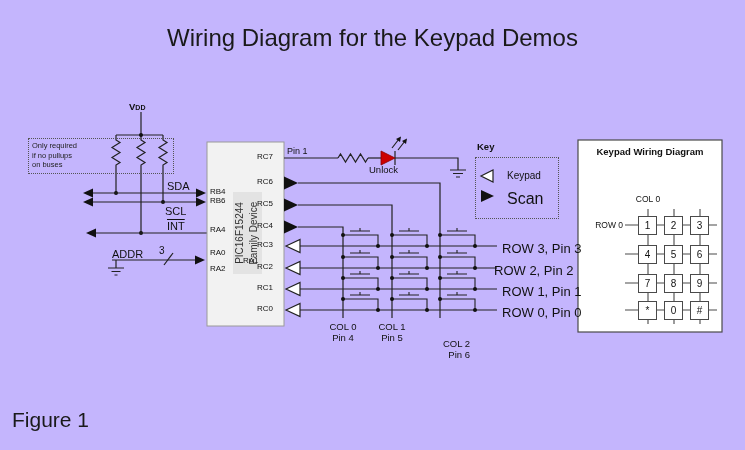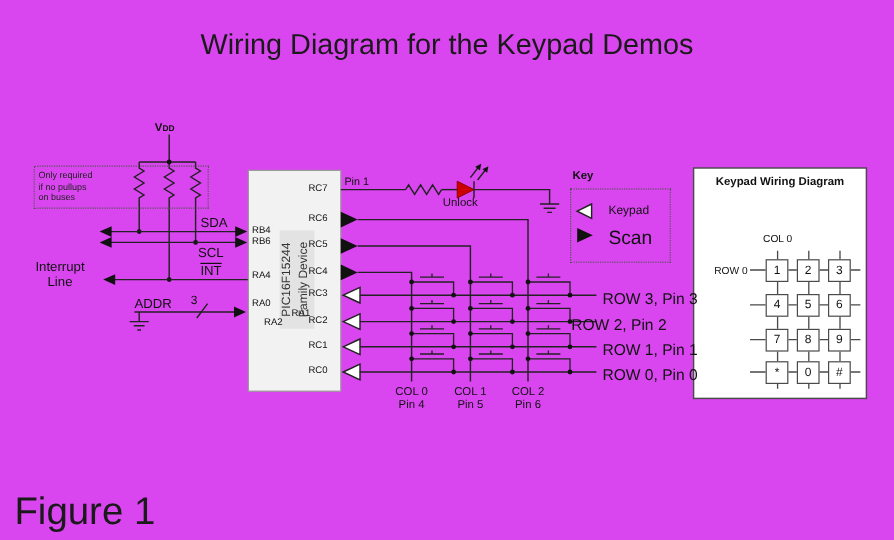--- a/index.html
+++ b/index.html
@@ -1,22 +1,22 @@
 <!DOCTYPE html>
 <html><head>
 <meta charset="utf-8">
 <style>
   html,body{margin:0;padding:0;background:#fff;}
   #canvas{
-    position:relative;width:745px;height:450px;background:#d946ef;
+    position:relative;width:745px;height:450px;background:#c4b5fd;
     font-family:"Liberation Sans",sans-serif;color:#111;overflow:hidden;
   }
   .abs{position:absolute;}
   #title{left:0;right:0;top:24px;text-align:center;font-size:24px;color:#1a1a1a;}
-  #figure-caption{left:12px;top:408px;font-size:32px;color:#1a1a1a;}
+  #figure-caption{left:12px;top:408px;font-size:21px;color:#1a1a1a;}
   .lbl{font-size:11px;color:#111;white-space:nowrap;}
   .small{font-size:9px;}
   .pin{font-size:8px;line-height:8px;white-space:nowrap;color:#111;}
   .pin-right{width:30px;text-align:center;}
   #note-box{left:28px;top:138px;width:144px;height:34px;border:1px dotted #555;}
   #note-text{left:32px;top:141px;font-size:7.5px;line-height:9.5px;color:#222;}
   #to-main{left:14px;top:186px;width:72px;text-align:center;font-size:11px;line-height:11.5px;}
   #interrupt{left:14px;top:218px;width:72px;text-align:center;font-size:11px;line-height:11.5px;}
   .overline{text-decoration:overline;}
   #vdd{left:129px;top:101px;font-size:9.5px;font-weight:bold;}
@@ -170,37 +170,33 @@
 
   <div class="abs" id="vdd"><span>V</span><span class="sub">DD</span></div>
 
   <div class="abs" id="note-box"></div>
   <div class="abs" id="note-text">
     <div>Only required</div>
     <div>if no pullups</div>
     <div>on buses</div>
   </div>
 
-  <div class="abs" id="interrupt">
-    <div>Interrupt</div>
-    <div>Line</div>
-  </div>
 
   <div class="abs lbl" style="left:167px;top:180px;">SDA</div>
   <div class="abs lbl" style="left:165px;top:205px;">SCL</div>
   <div class="abs lbl" style="left:167px;top:220px;"><span class="overline">INT</span></div>
   <div class="abs lbl" style="left:112px;top:248px;">ADDR</div>
   <div class="abs" style="left:159px;top:245px;font-size:10px;">3</div>
 
   <div class="abs pin" style="left:210px;top:188px;">RB4</div>
   <div class="abs pin" style="left:210px;top:197px;">RB6</div>
   <div class="abs pin" style="left:210px;top:226px;">RA4</div>
   <div class="abs pin" style="left:210px;top:249px;">RA0</div>
   <div class="abs pin" style="left:210px;top:257px;padding-left:33px;">RA1</div>
-  <div class="abs pin" style="left:220px;top:265px;">RA2</div>
+  <div class="abs pin" style="left:210px;top:265px;">RA2</div>
   <div class="abs pin pin-right" style="left:250px;top:153px;">RC7</div>
   <div class="abs pin pin-right" style="left:250px;top:178px;">RC6</div>
   <div class="abs pin pin-right" style="left:250px;top:200px;">RC5</div>
   <div class="abs pin pin-right" style="left:250px;top:222px;">RC4</div>
   <div class="abs pin pin-right" style="left:250px;top:241px;">RC3</div>
   <div class="abs pin pin-right" style="left:250px;top:263px;">RC2</div>
   <div class="abs pin pin-right" style="left:250px;top:284px;">RC1</div>
   <div class="abs pin pin-right" style="left:250px;top:305px;">RC0</div>
 
   <div class="abs" id="chip-name">
@@ -210,33 +206,33 @@
 
   <div class="abs small" style="left:287px;top:146px;">Pin 1</div>
   <div class="abs" style="left:369px;top:164px;font-size:9.5px;">Unlock</div>
 
   <div class="abs" style="left:477px;top:141px;font-size:9.5px;font-weight:bold;">Key</div>
   <div class="abs" id="key-legend-box"></div>
   <div class="abs" style="left:507px;top:170px;font-size:10px;">Keypad</div>
   <div class="abs" style="left:507px;top:190px;font-size:16px;">Scan</div>
 
   <div class="abs row-lbl" style="left:502px;top:241px;">ROW 3, Pin 3</div>
-  <div class="abs row-lbl" style="left:476px;top:263px;">ROW 2, Pin 2</div>
+  <div class="abs row-lbl" style="left:494px;top:263px;">ROW 2, Pin 2</div>
   <div class="abs row-lbl" style="left:502px;top:284px;">ROW 1, Pin 1</div>
   <div class="abs row-lbl" style="left:502px;top:305px;">ROW 0, Pin 0</div>
 
   <div class="abs col-lbl" style="left:313px;top:321px;">
     <div>COL 0</div>
     <div>Pin 4</div>
   </div>
   <div class="abs col-lbl" style="left:362px;top:321px;">
     <div>COL 1</div>
     <div>Pin 5</div>
   </div>
-  <div class="abs col-lbl" style="left:410px;top:321px;">
+  <div class="abs col-lbl" style="left:410px;top:338px;text-align:right;">
     <div>COL 2</div>
     <div>Pin 6</div>
   </div>
 
   <div class="abs" id="keypad-title">Keypad Wiring Diagram</div>
   <div class="abs kp-lbl" style="left:628px;top:194px;width:40px;text-align:center;">COL 0</div>
   <div class="abs kp-lbl" style="left:590px;top:220px;width:33px;text-align:right;">ROW 0</div>
 
   <div class="abs key" style="left:638px;top:216px;">1</div>
   <div class="abs key" style="left:664px;top:216px;">2</div>

